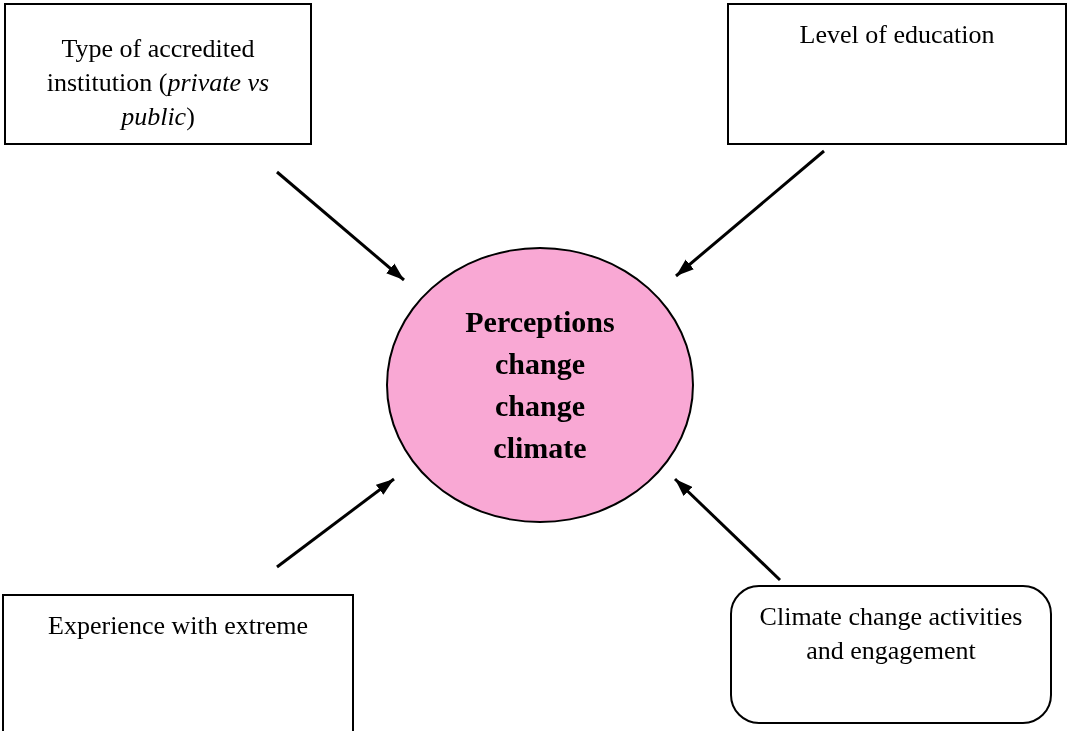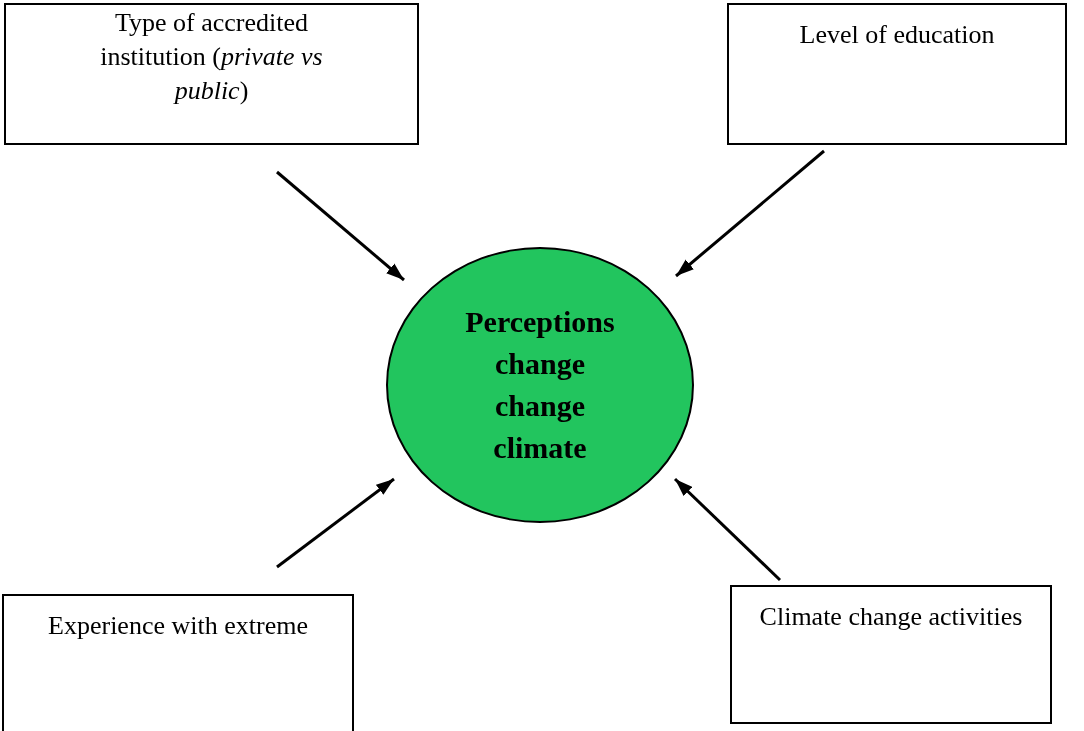--- a/index.html
+++ b/index.html
@@ -25,36 +25,36 @@
   }
   .node-box {
     position: absolute;
     box-sizing: border-box;
     border: 2px solid #000000;
     text-align: center;
     font-size: 26px;
     line-height: 34px;
     background: #ffffff;
   }
-  .box-tl { left: 4px;   top: 3px;   width: 415px; height: 142px; padding-top: 1px; text-align: center; }
+  .box-tl { left: 4px;   top: 3px;   width: 308px; height: 142px; padding-top: 27px; text-align: center; }
   .box-tr { left: 727px; top: 3px;   width: 340px; height: 142px; padding-top: 13px; }
   .box-bl { left: 2px;   top: 582px; width: 352px; height: 141px; padding-top: 13px; margin-top: 12px; }
-  .box-br { left: 730px; top: 585px; width: 322px; height: 139px; padding-top: 13px; }
+  .box-br { left: 730px; top: 585px; width: 322px; height: 139px; padding-top: 13px; border-radius: 29px; }
   .line { display: block; }
   .it { font-style: italic; }
   .center-ellipse {
     position: absolute;
     left: 386px;
     top: 247px;
     width: 308px;
     height: 276px;
     box-sizing: border-box;
     border: 2px solid #000000;
     border-radius: 50%;
-    background: #22c55e;
+    background: #f9a8d4;
     display: flex;
     flex-direction: column;
     align-items: center;
     justify-content: center;
     text-align: center;
     font-weight: bold;
     font-size: 30px;
     line-height: 42px;
   }
 </style>
@@ -84,20 +84,21 @@
   <div class="node-box box-tr">
     <span class="line"><span>Level of education</span></span>
   </div>
 
   <div class="node-box box-bl">
     <span class="line"><span>Experience with extreme</span></span>
   </div>
 
   <div class="node-box box-br">
     <span class="line"><span>Climate change activities</span></span>
+    <span class="line"><span>and engagement</span></span>
   </div>
 
   <div class="center-ellipse">
     <span class="line">Perceptions</span>
     <span class="line">change</span>
     <span class="line">change</span>
     <span class="line">climate</span>
   </div>
 
 </div>

